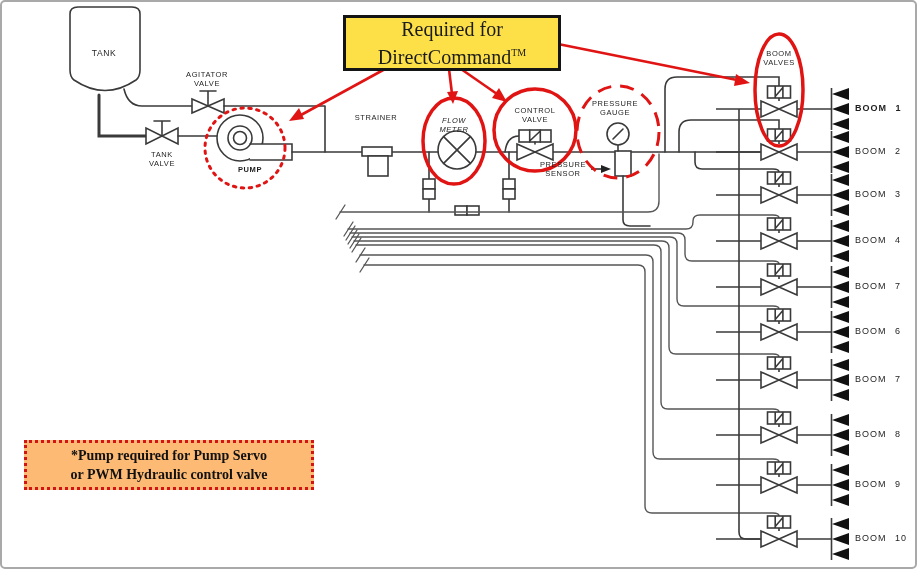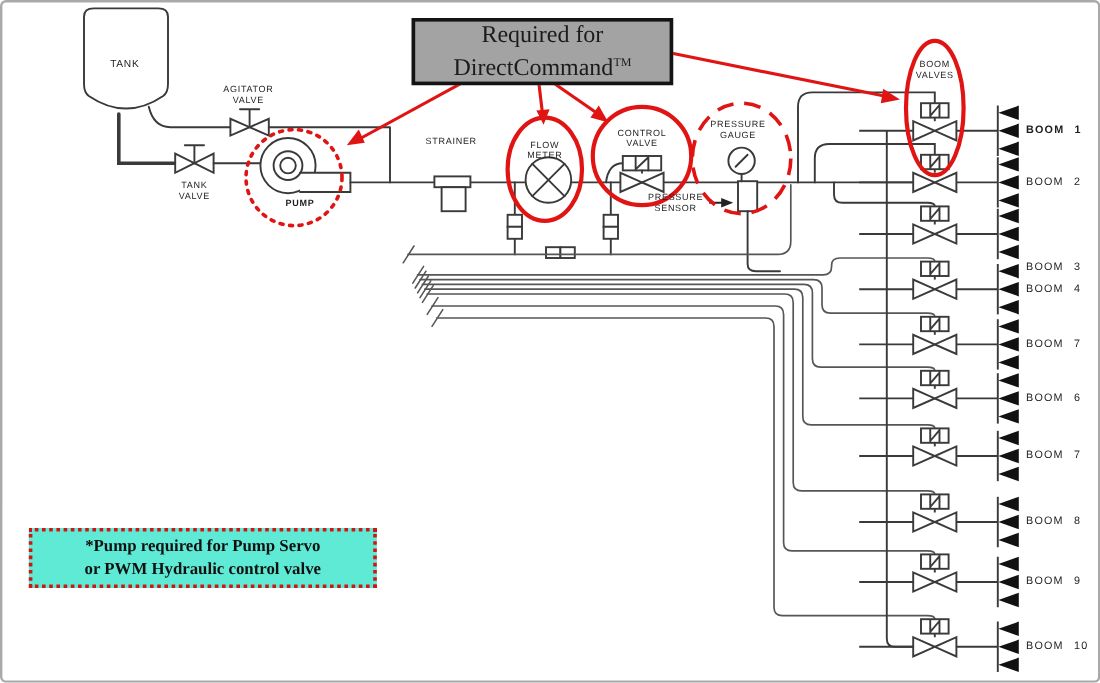--- a/index.html
+++ b/index.html
@@ -14,27 +14,27 @@
     font:7.5px "Liberation Sans",sans-serif;letter-spacing:.6px;
     color:#1e1e1e;text-align:center;line-height:9px;white-space:nowrap;
   }
   .lbl span{display:block;}
   .boomlbl{
     position:absolute;font:9px "Liberation Sans",sans-serif;
     letter-spacing:1px;word-spacing:5px;color:#1e1e1e;white-space:nowrap;
   }
   .reqbox{
     position:absolute;left:341px;top:13px;width:212px;height:50px;
-    border:3px solid #141414;background:#a3a3a3;
+    border:3px solid #141414;background:#fde047;
     display:flex;flex-direction:column;align-items:center;justify-content:center;
     font-family:"Liberation Serif",serif;font-size:20px;color:#1b1b1b;line-height:24px;
   }
   .reqbox sup{font-size:10px;vertical-align:super;text-align:right;}
   .note{
-    position:absolute;background:#5eead4;color:#111;
+    position:absolute;background:#fdba74;color:#111;
     font-family:"Liberation Serif",serif;font-weight:bold;font-size:14px;line-height:19px;
     display:flex;flex-direction:column;align-items:center;justify-content:center;text-align:center;
   }
   .note1{left:22px;top:438px;width:284px;height:44px;border:3px dotted #d31414;}
   .note2{left:25px;top:489px;width:239px;height:28px;border:3px dashed #d31414;}
 </style>
 </head>
 <body>
 
 <div class="page">
@@ -335,21 +335,21 @@
   <div class="lbl" style="left:205px;top:68px;">
     <span>AGITATOR</span>
     <span>VALVE</span>
   </div>
   <div class="lbl" style="left:248px;top:163px;font-weight:bold;">
     <span>PUMP</span>
   </div>
   <div class="lbl" style="left:374px;top:111px;">
     <span>STRAINER</span>
   </div>
-  <div class="lbl" style="left:452px;top:114px;">
+  <div class="lbl" style="left:452px;top:114px;font-style:italic;">
     <span>FLOW</span>
     <span>METER</span>
   </div>
   <div class="lbl" style="left:533px;top:104px;">
     <span>CONTROL</span>
     <span>VALVE</span>
   </div>
   <div class="lbl" style="left:561px;top:158px;">
     <span>PRESSURE</span>
     <span>SENSOR</span>
@@ -369,21 +369,21 @@
   </div>
 
   <div class="note note1">
     <span>*Pump required for Pump Servo</span>
     <span>or PWM Hydraulic control valve</span>
   </div>
 
   <div id="boom-labels">
       <span class="boomlbl" style="left: 853px; top: 101px; font-weight: bold;">BOOM 1</span>
       <span class="boomlbl" style="left: 853px; top: 144px;">BOOM 2</span>
-      <span class="boomlbl" style="left: 853px; top: 187px; margin-top: 28px;">BOOM 3</span>
+      <span class="boomlbl" style="left: 853px; top: 187px;">BOOM 3</span>
       <span class="boomlbl" style="left: 853px; top: 233px;">BOOM 4</span>
       <span class="boomlbl" style="left: 853px; top: 279px;">BOOM 7</span>
       <span class="boomlbl" style="left: 853px; top: 324px;">BOOM 6</span>
       <span class="boomlbl" style="left: 853px; top: 372px;">BOOM 7</span>
       <span class="boomlbl" style="left: 853px; top: 427px;">BOOM 8</span>
       <span class="boomlbl" style="left: 853px; top: 477px;">BOOM 9</span>
       <span class="boomlbl" style="left: 853px; top: 531px;">BOOM 10</span>
     </div>
 </div>
 

